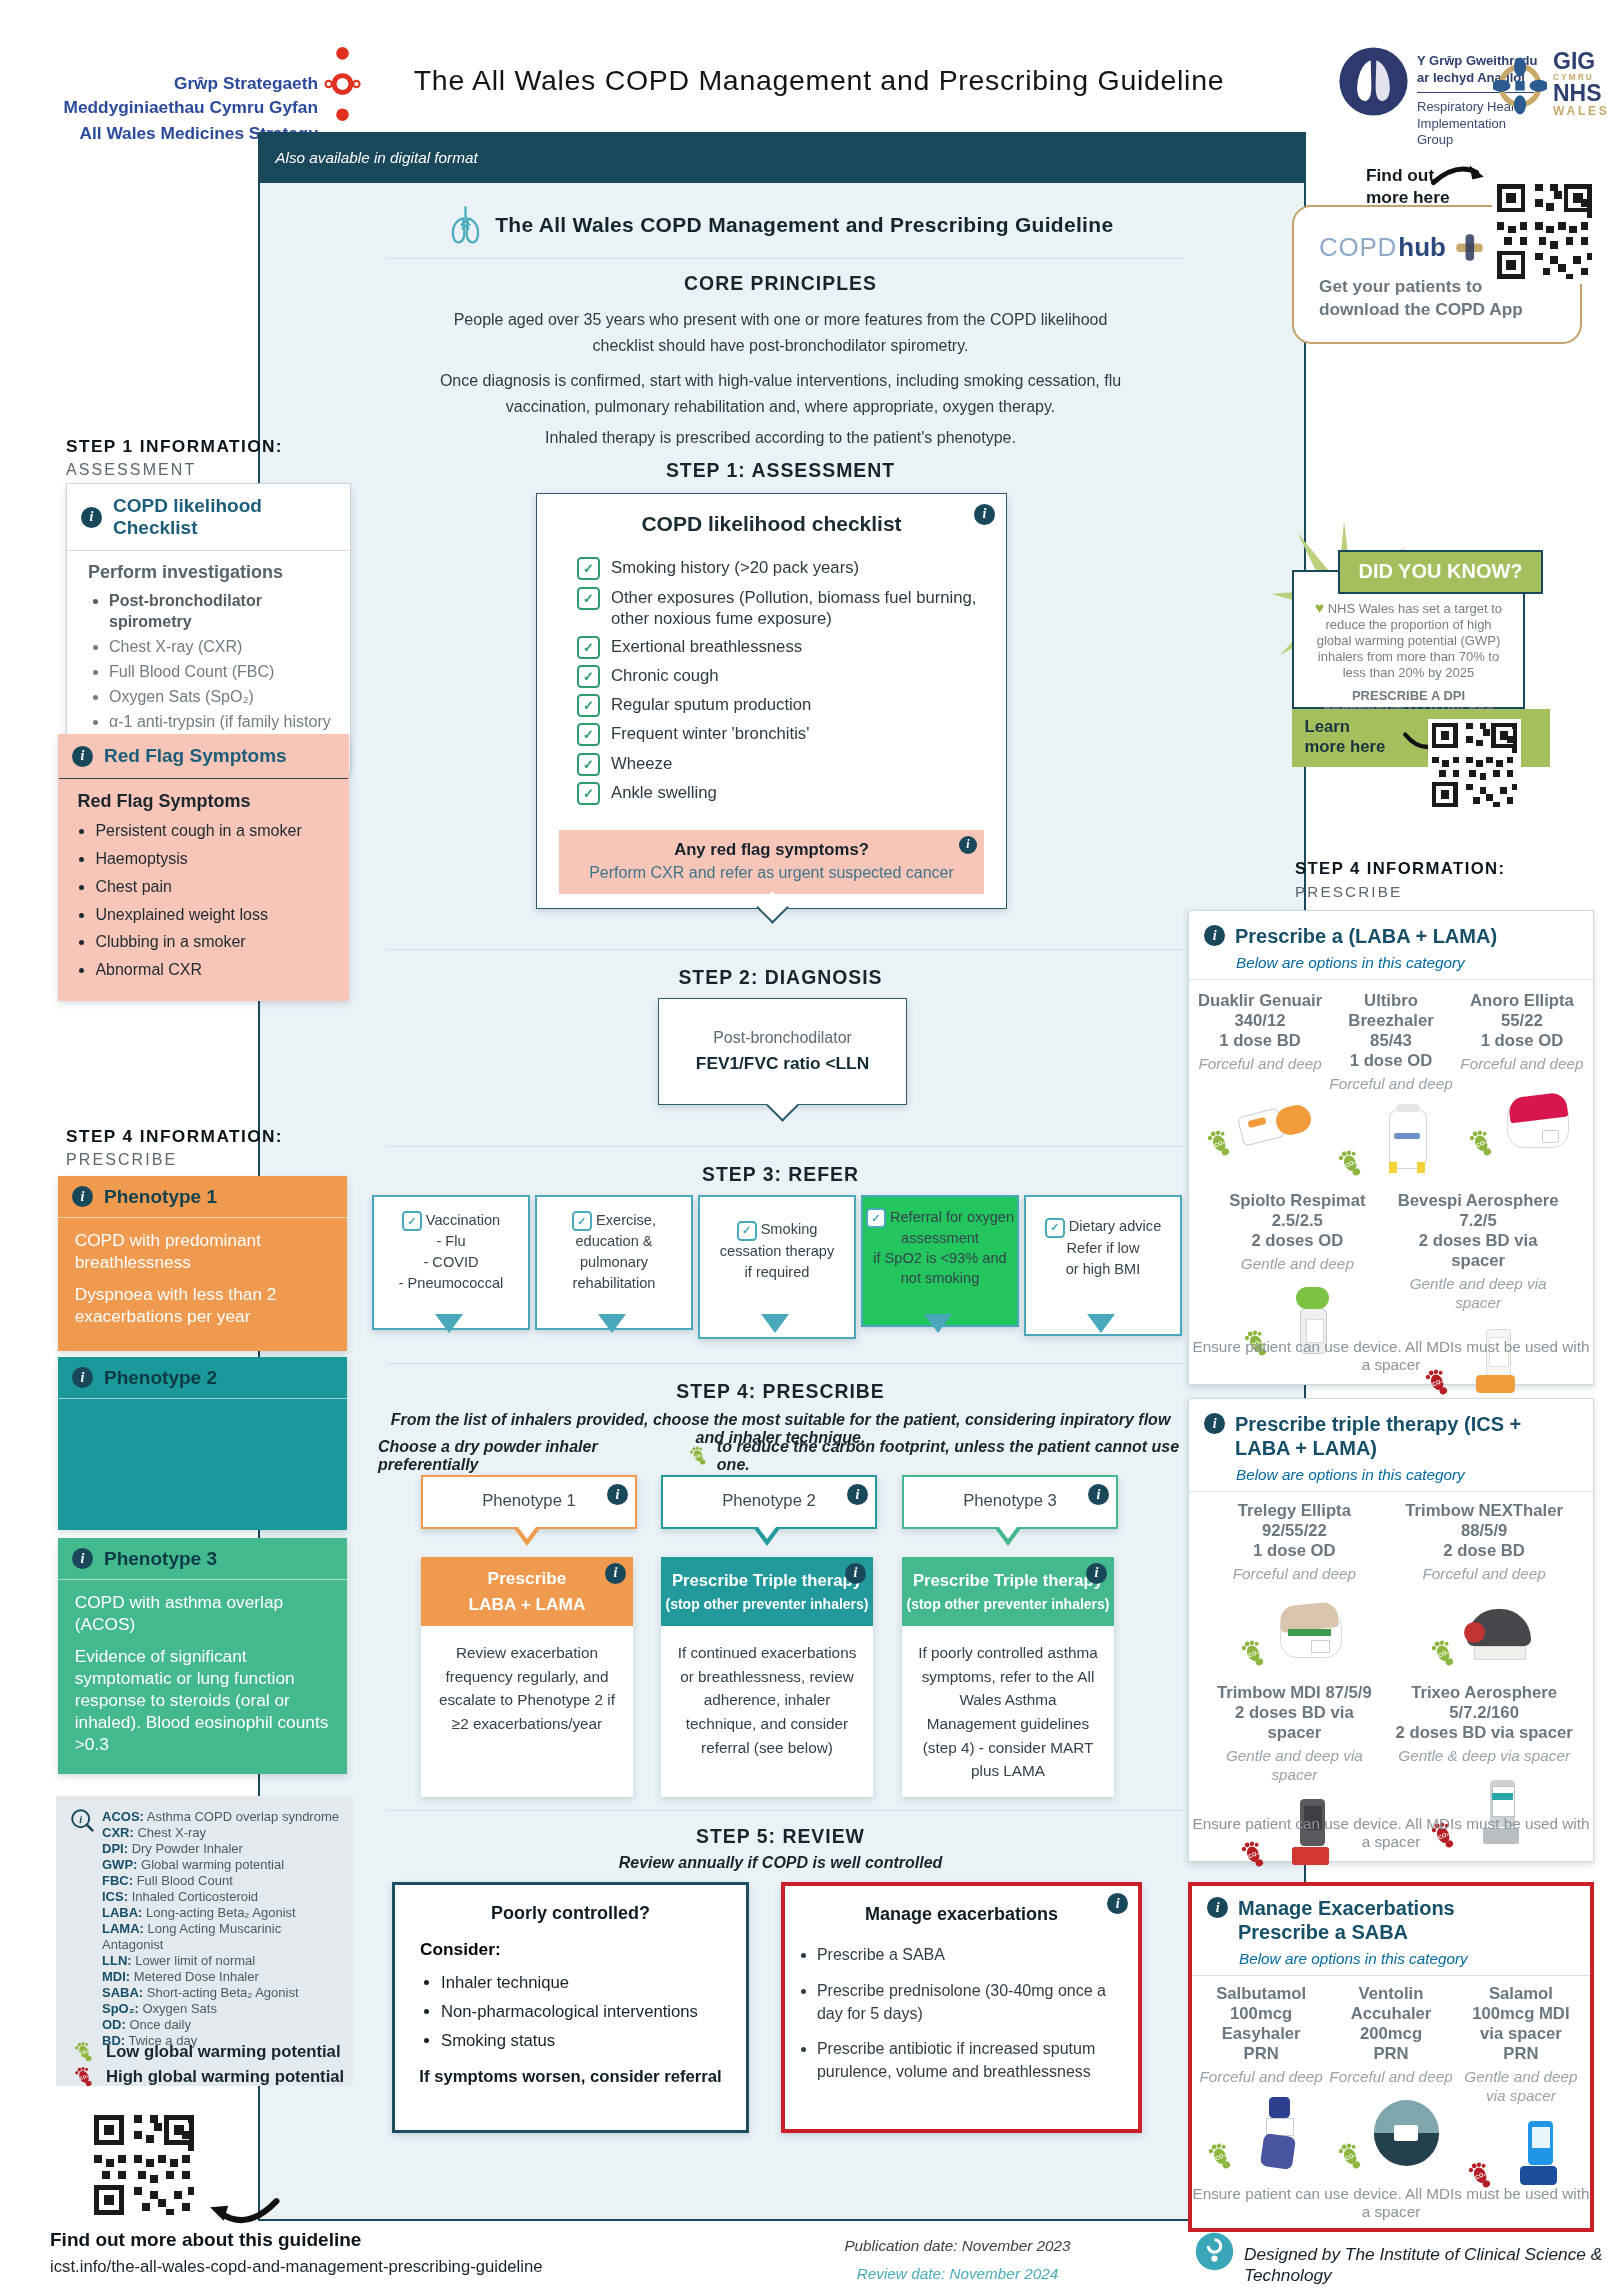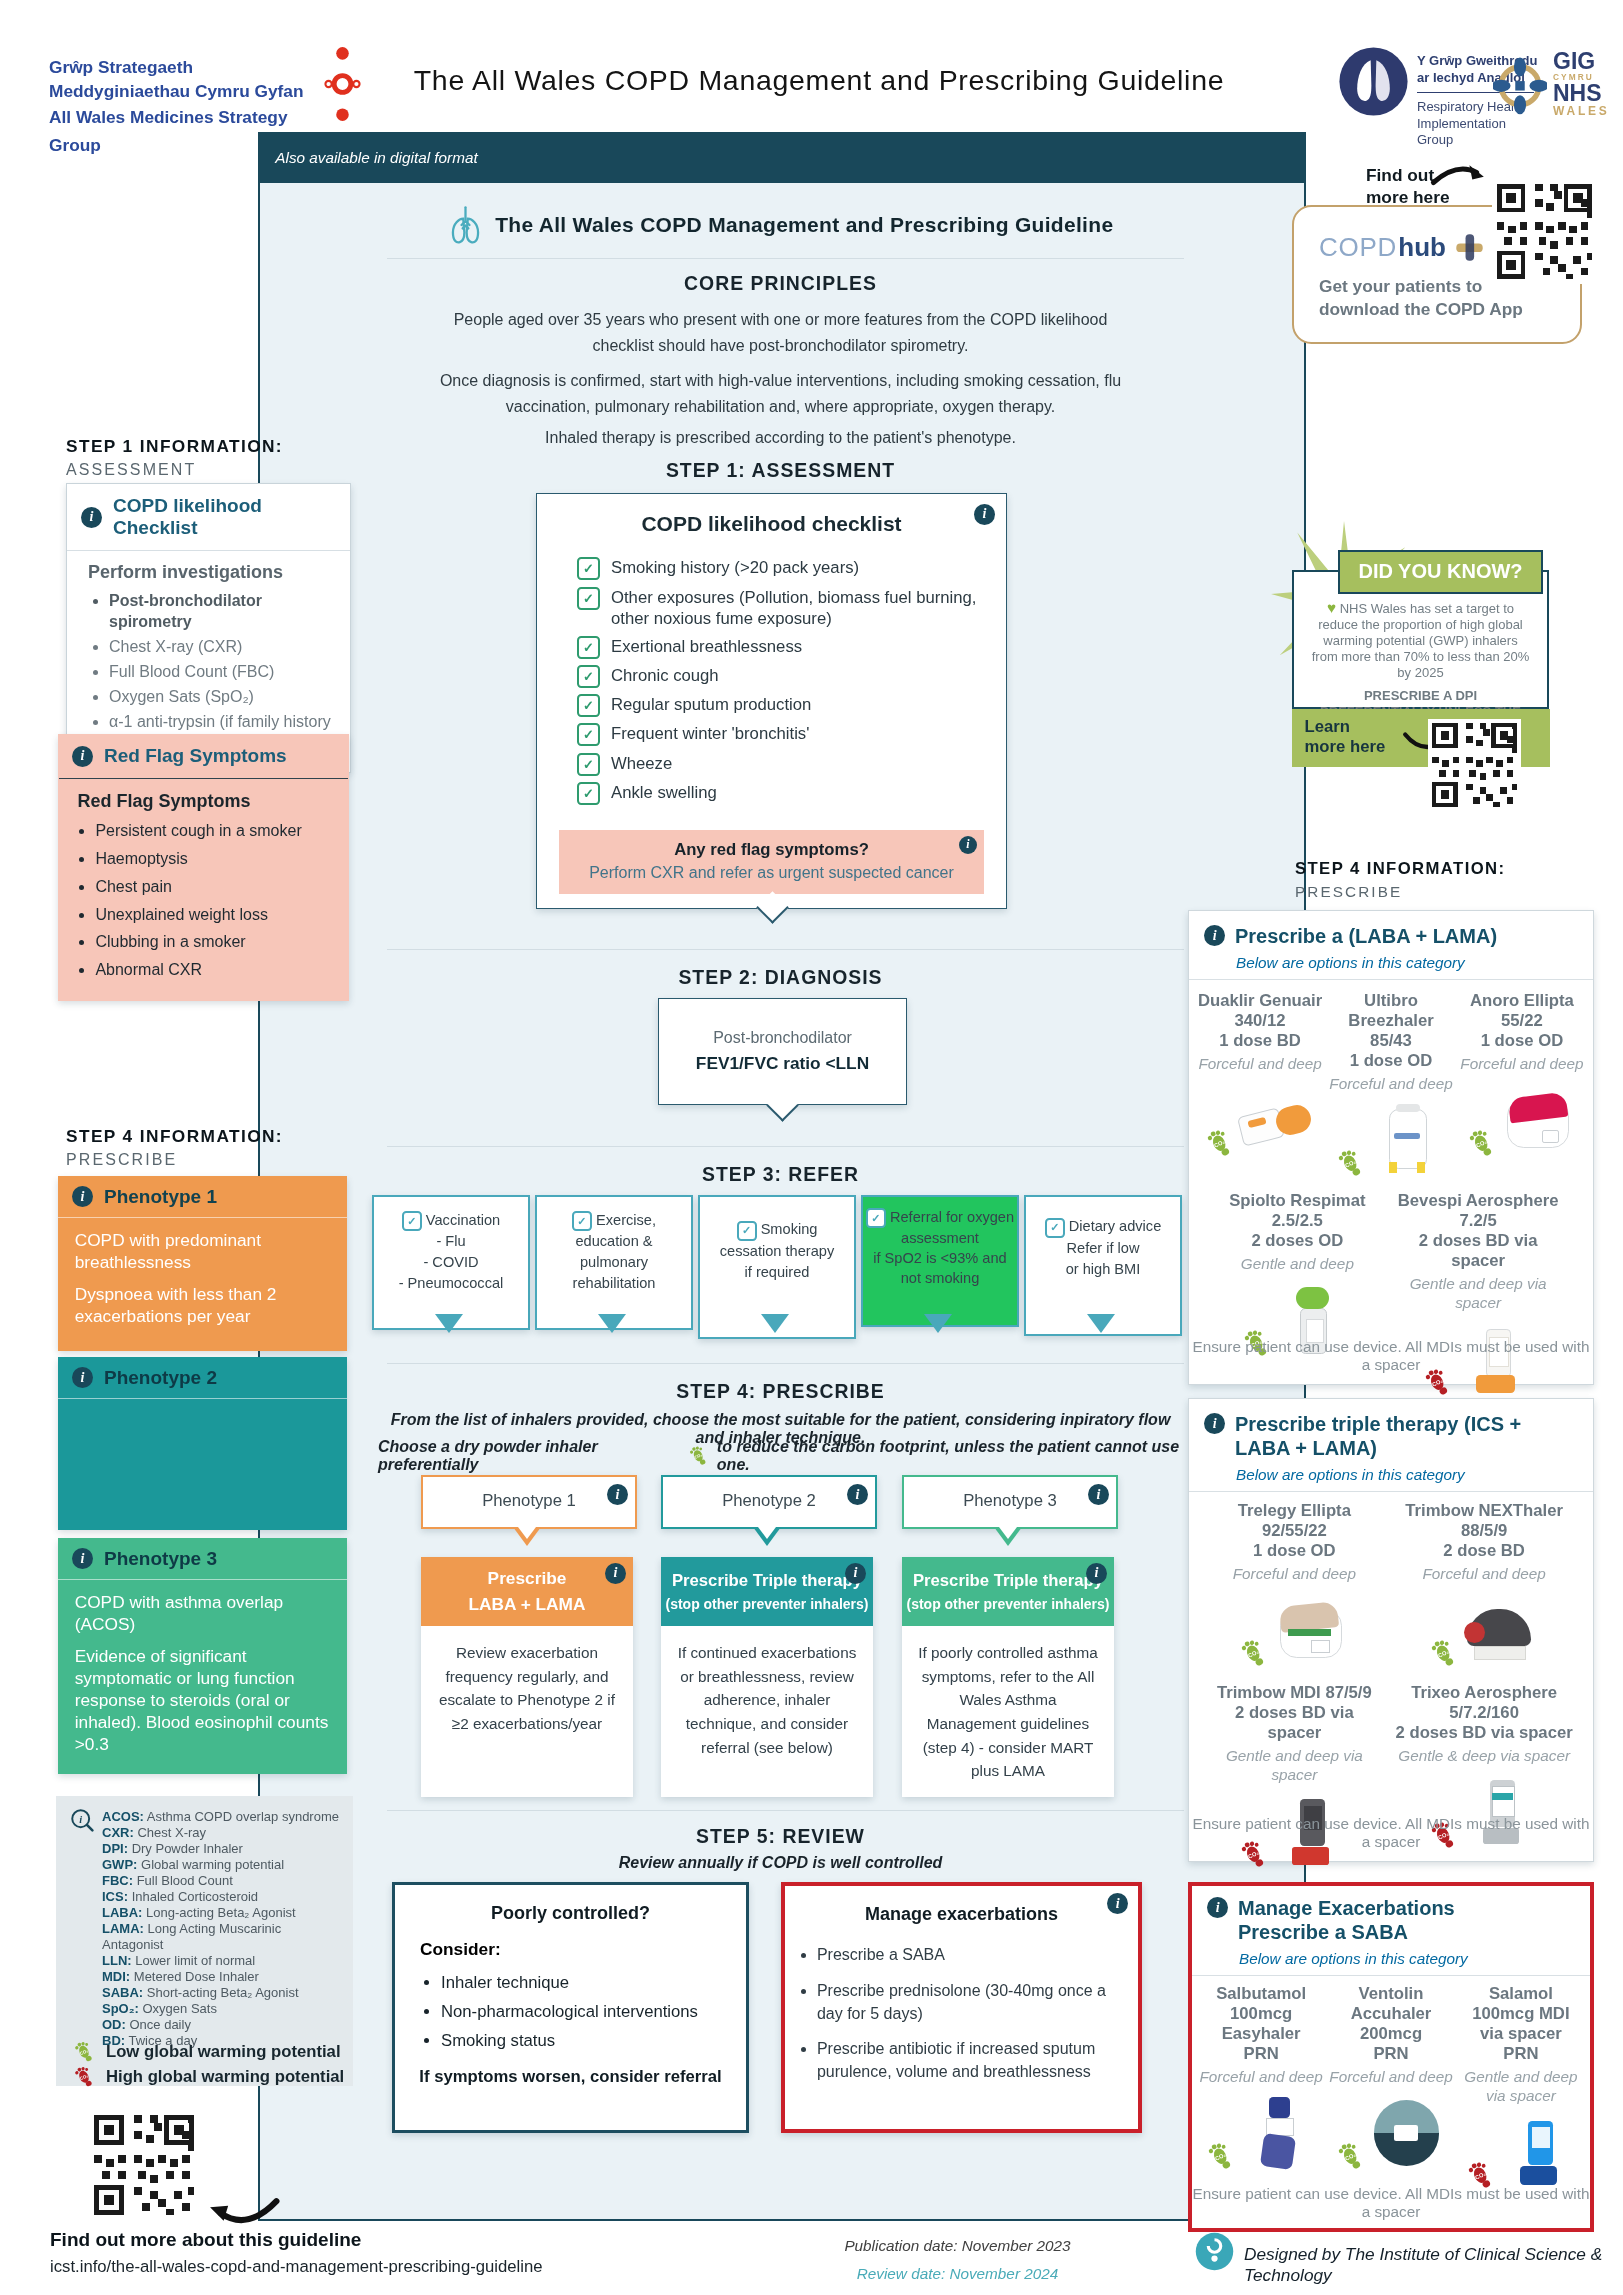--- a/index.html
+++ b/index.html
@@ -83,21 +83,21 @@
   .salamol .p1{left:30.5px;top:9.7px;width:25px;height:44px;background:#2196e8;border-radius:4.2px}
   .salamol .p2{left:34px;top:15.3px;width:18px;height:21px;background:#fff;opacity:.9}
   .salamol .p3{left:22px;top:54px;width:37px;height:19.4px;background:#1b4f9e;border-radius:4.2px}
   .bullet li{margin:0 0 4.2px 0}
 </style>
 </head>
 <body>
 
 <div id="page">
 
-  <div class="abs" style="left:49px;top:56px;width:269px;">
+  <div class="abs" style="left:49px;top:72px;width:269px;text-align:right">
     <div style="font-weight:bold;font-size:17.3px;color:#2b4a9b;line-height:23.6px">Grŵp Strategaeth Meddyginiaethau Cymru Gyfan</div>
     <div style="font-weight:bold;font-size:17.3px;color:#2b4a9b;line-height:28px">All Wales Medicines Strategy Group</div>
   </div>
   <svg class="abs" style="left:323px;top:43px" width="39" height="82" viewBox="0 0 56 110">
     <g fill="#e0301e">
         <circle cx="28" cy="11" r="9"></circle>
         <circle cx="28" cy="99" r="9"></circle>
       </g>
     <g fill="none" stroke="#e0301e">
         <circle cx="28" cy="55" r="12" stroke-width="7"></circle>
@@ -513,21 +513,21 @@
         <rect x="5" y="19" width="40" height="13" rx="6" fill="#c9a96a"></rect>
         <rect x="19" y="5" width="13" height="40" rx="6" fill="#2e3a5e" opacity="0.85"></rect>
       </svg>
     </div>
     <div style="margin:11px 28px 0 25px;font-size:17.3px;font-weight:bold;color:#6b7780;line-height:23px">Get your patients to download the COPD App</div>
   </div>
 
   <svg class="abs" style="left:1271px;top:515px" width="146" height="187" viewBox="0 0 100 120">
     <polygon fill="#bccf7d" points="50,0 55,40 92,18 61,50 100,58 62,66 82,112 54,72 42,120 45,70 6,92 36,60 0,50 37,47 18,8 46,42"></polygon>
   </svg>
-  <div class="abs" style="left:1292px;top:570px;width:257px;height:139px;background:#fff;border:2.8px solid #19485a;box-sizing:border-box;z-index:5">
+  <div class="abs" style="left:1292px;top:570px;width:233px;height:139px;background:#fff;border:2.8px solid #19485a;box-sizing:border-box;z-index:5">
     <div class="ctr" style="margin:28px 15.3px 0 15.3px;font-size:13px;line-height:16px;color:#737e85">
       <span style="color:#8cb63f;font-size:15.3px">♥</span>
       <span>NHS Wales has set a target to reduce the proportion of high global warming potential (GWP) inhalers from more than 70% to less than 20% by 2025</span>
     </div>
     <div class="ctr" style="margin:7px 18px 0 18px;font-size:13px;line-height:16px;font-weight:bold;color:#6f7a81">PRESCRIBE A DPI PREFERENTIALLY UNLESS THE PATIENT CANNOT USE ONE</div>
   </div>
   <div class="abs" style="left:1338px;top:550px;width:205px;height:44px;background:#a6bf5e;border:2.8px solid #19485a;box-sizing:border-box;z-index:6">
     <div class="ctr" style="line-height:39px;font-size:20px;font-weight:bold;color:#fff">DID YOU KNOW?</div>
   </div>
   <div class="abs" style="left:1292px;top:709px;width:258px;height:58px;background:#a6bf5e;z-index:5">

